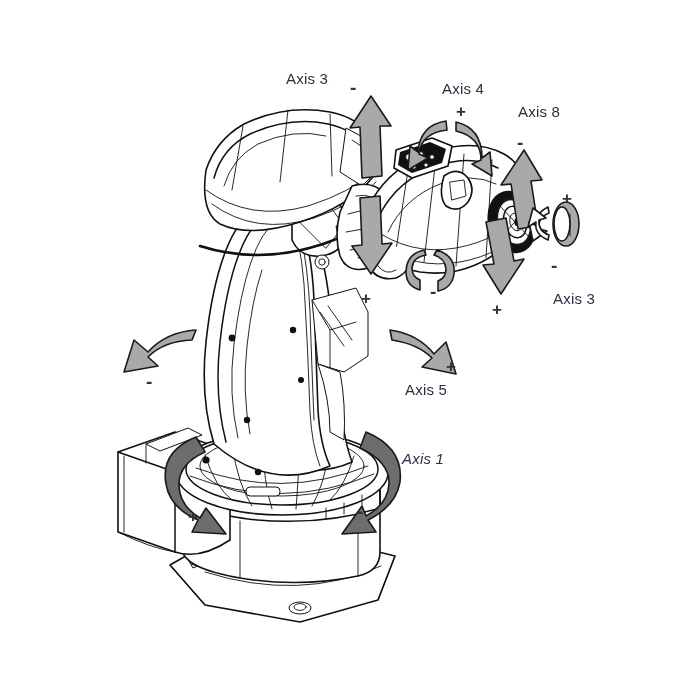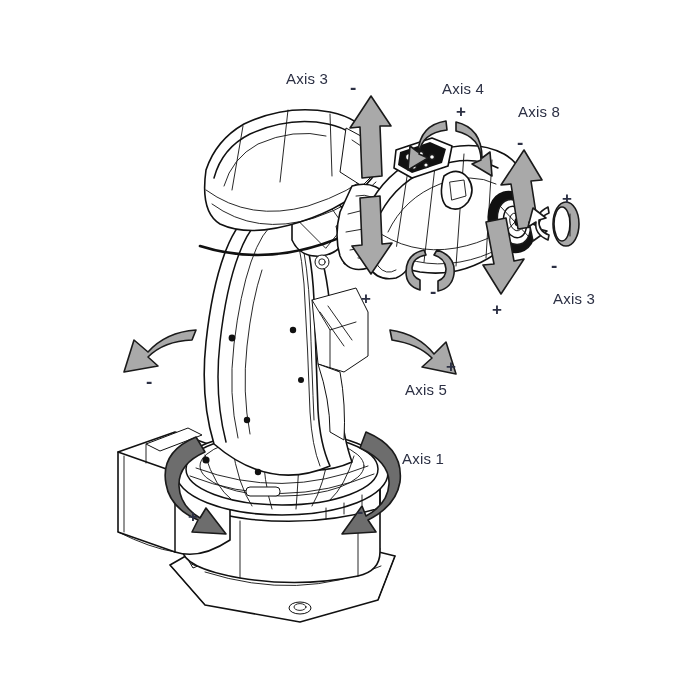--- a/index.html
+++ b/index.html
@@ -224,21 +224,21 @@
       <ellipse class="arL" cx="566" cy="224" rx="13" ry="22"></ellipse>
       <ellipse class="arW" cx="562" cy="224" rx="8" ry="17"></ellipse>
       <path class="arW" d="M548 207 Q534 214 537 226 L529 222 L533 241 L547 231 L539 229
                            Q537 218 549 213 Z"></path>
       <path class="arW" d="M548 240 Q534 234 536 222 L528 227 L533 208 L546 218 L539 220
                            Q538 231 549 235 Z"></path>
       <path class="ol-t" d="M570 214 L570 236"></path>
     </g>
   </svg>
 
-  <div class="lbl" style="left:402px;top:450px;">Axis 1</div>
+  <div class="lbl" style="left:402px;top:450px;font-style:italic;">Axis 1</div>
   <div class="lbl" style="left:405px;top:381px;">Axis 5</div>
   <div class="lbl" style="left:286px;top:70px;">Axis 3</div>
   <div class="lbl" style="left:442px;top:80px;">Axis 4</div>
   <div class="lbl" style="left:518px;top:103px;">Axis 8</div>
   <div class="lbl" style="left:553px;top:290px;">Axis 3</div>
 
   <div class="sign" style="left:188px;top:508px;">+</div>
   <div class="sign minus" style="left:357px;top:502px;">-</div>
 
   <div class="sign" style="left:446px;top:358px;">+</div>

